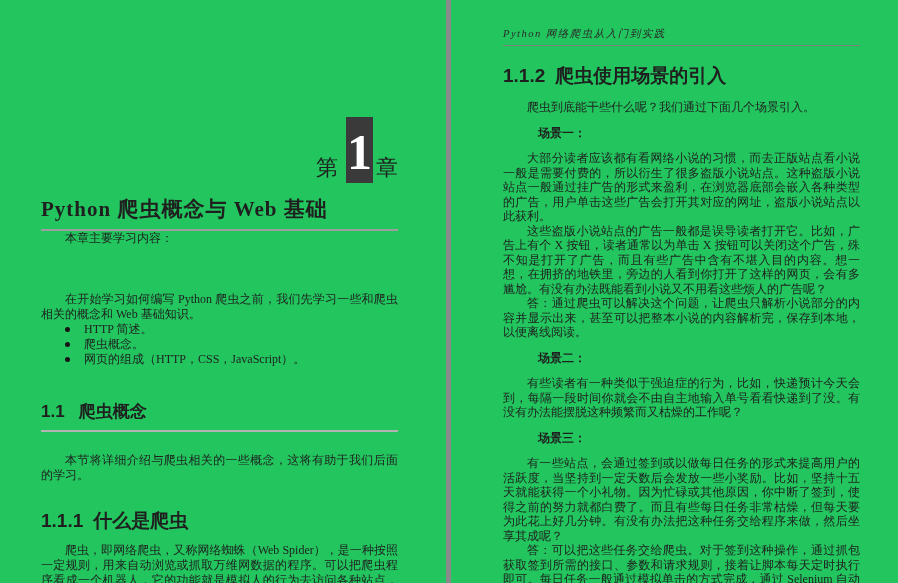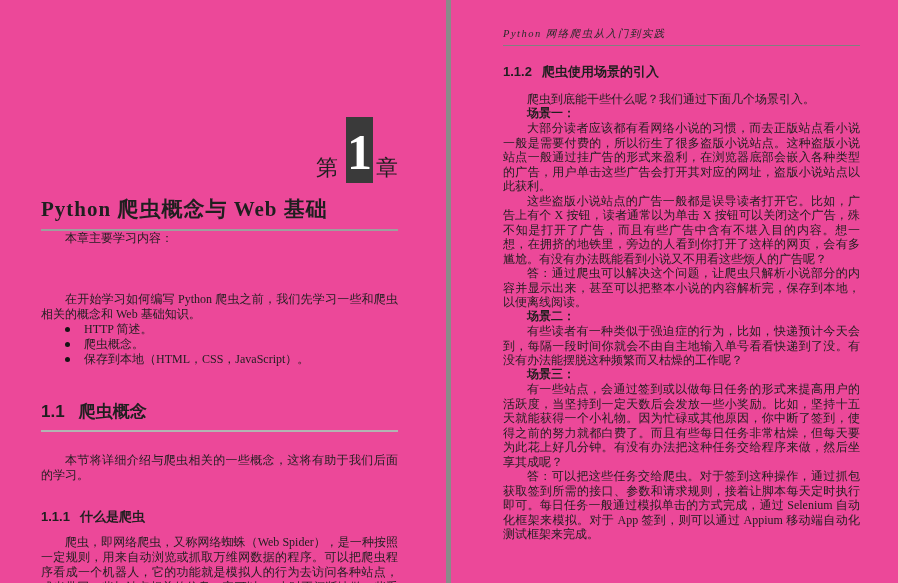--- a/index.html
+++ b/index.html
@@ -2,21 +2,21 @@
 <html><head>
 <meta charset="utf-8">
 <style>
   html,body{margin:0;padding:0;}
   body{
     width:898px;height:583px;overflow:hidden;background:#ffffff;
     font-family:"Liberation Serif","DejaVu Serif",serif;
     color:#1f1f1f;
   }
   .spread{display:flex;width:898px;height:583px;}
-  .page{box-sizing:border-box;background:#ec4899;}
+  .page{box-sizing:border-box;background:#22c55e;}
   .page-left{width:446px;padding:0 48px 0 41px;}
   .divider{width:5px;background:#8a8a8a;flex:none;}
   .page-right{flex:1;padding:0 38px 0 52px;}
 
   
   .chapter-mark{
     margin-top:117px;
     display:flex;justify-content:flex-end;align-items:flex-end;
   }
   .ch-pre,.ch-suf{
@@ -48,36 +48,36 @@
   .h-sec{
     margin:33px 0 0 0;
     font-family:"Liberation Sans","DejaVu Sans",sans-serif;
     font-size:17px;font-weight:bold;
     padding-bottom:7px;border-bottom:2px solid #b3b3b3;
   }
   .h-sec .sec-num{margin-right:14px;}
   .h-sub{
     margin:25px 0 0 0;
     font-family:"Liberation Sans","DejaVu Sans",sans-serif;
-    font-size:13px;font-weight:bold;
+    font-size:19px;font-weight:bold;
   }
   .h-sub .sec-num{margin-right:10px;}
   .mt-body{margin-top:21px;}
   .mt-para{margin-top:9px;}
 
   
   .running-header{
     margin-top:27px;padding-bottom:4px;border-bottom:1px solid #808080;
     font-style:italic;font-size:10.5px;letter-spacing:1.5px;color:#2b2b2b;
   }
   .page-right .h-sub{margin-top:17px;}
   .page-right .para,.scene-label{line-height:14.5px;}
   .page-right .first-para{margin-top:11px;}
   .scene-label{
-    margin:0;font-size:12px;font-weight:bold;text-indent:2em;text-align:justify;font-family:Liberation Mono, monospace;
+    margin:11px;font-size:12px;font-weight:bold;text-indent:2em;text-align:justify;
   }
 </style>
 </head>
 <body>
 
 <div class="spread">
 
   <div class="page page-left">
 
     <div class="chapter-mark">
@@ -97,21 +97,21 @@
     <div class="bullet-row">
       <span class="bullet"></span>
       <span class="para">HTTP 简述。</span>
     </div>
     <div class="bullet-row">
       <span class="bullet"></span>
       <span class="para">爬虫概念。</span>
     </div>
     <div class="bullet-row">
       <span class="bullet"></span>
-      <span class="para">保存到本地（HTML，CSS，JavaScript）。</span>
+      <span class="para">网页的组成（HTTP，CSS，JavaScript）。</span>
     </div>
 
     <h2 class="h-sec">
       <span class="sec-num">1.1</span><span>爬虫概念</span>
     </h2>
     <p class="para indent mt-body">本节将详细介绍与爬虫相关的一些概念，这将有助于我们后面的学习。</p>
 
     <h3 class="h-sub">
       <span class="sec-num">1.1.1</span><span>什么是爬虫</span>
     </h3>

